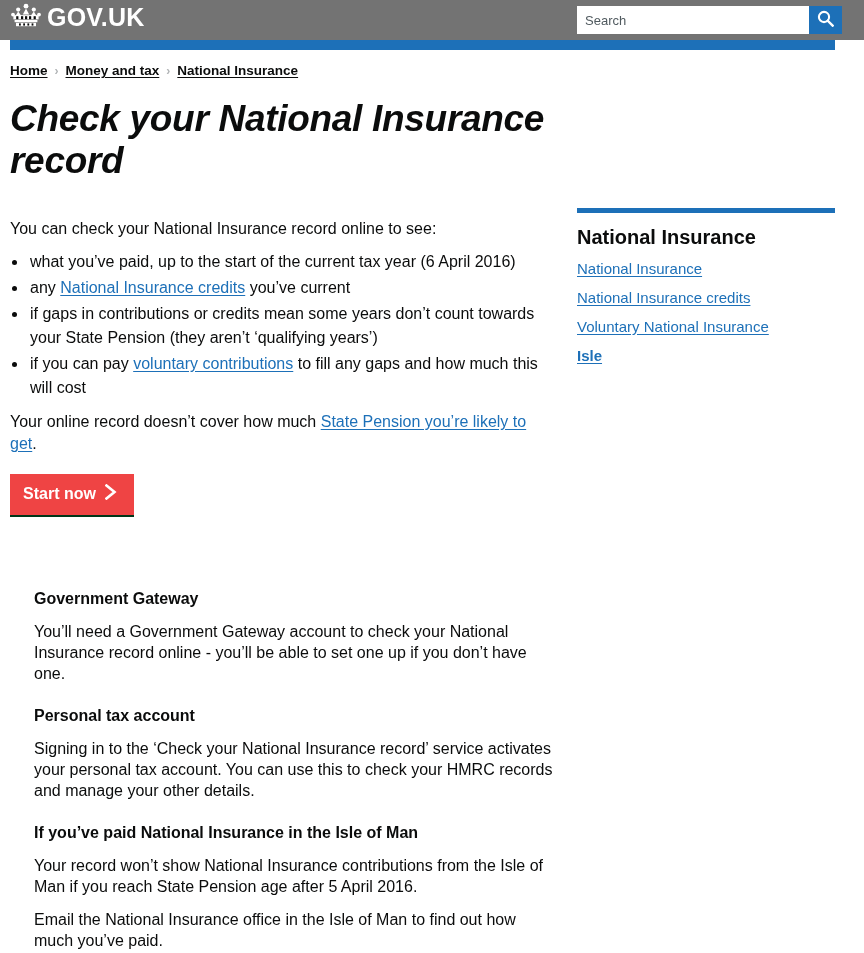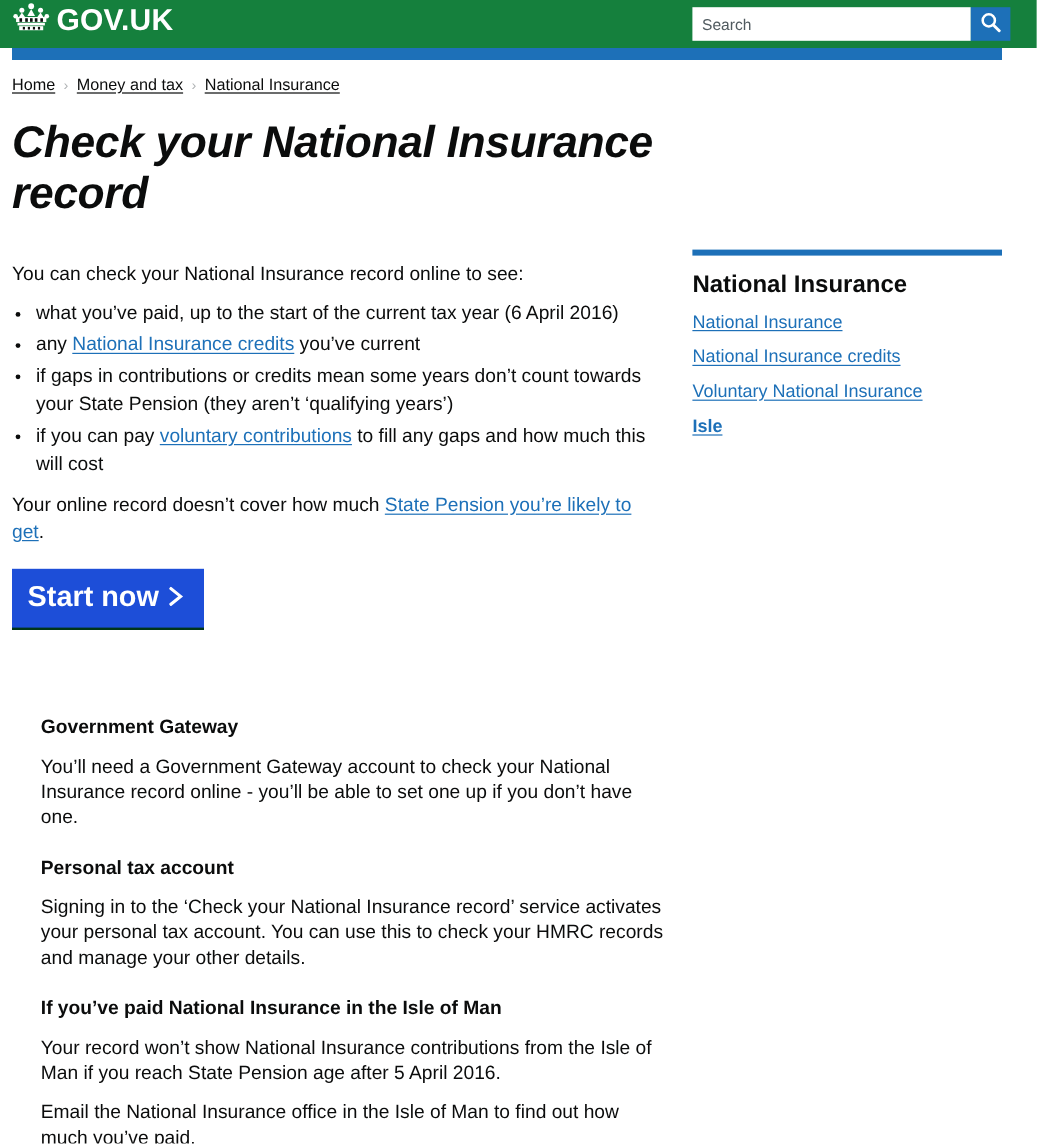--- a/index.html
+++ b/index.html
@@ -9,21 +9,21 @@
     background: #ffffff;
     font-family: "Liberation Sans", sans-serif;
     color: #0b0c0c;
     overflow: hidden;
   }
 
   
   .govuk-header {
     position: relative;
     height: 40px;
-    background: #15803d;
+    background: #737373;
   }
   .header-logo {
     position: absolute;
     left: 10px;
     top: 2px;
     display: flex;
     align-items: center;
     gap: 5px;
     text-decoration: none;
   }
@@ -74,20 +74,21 @@
   }
 
   
   .breadcrumbs {
     margin: 12px 0 0 10px;
     font-size: 13.5px;
     line-height: 18px;
     display: flex;
     align-items: flex-start;
     flex-wrap: wrap;
+    font-weight: bold;
   }
   .breadcrumbs a {
     color: #0b0c0c;
     text-decoration: underline;
     text-underline-offset: 2px;
   }
   .bc-sep {
     color: #b1b4b6;
     margin: 0 7px;
     font-size: 12px;
@@ -141,23 +142,23 @@
     font-size: 16px;
     line-height: 22px;
     margin-top: 11px;
   }
 
   
   .start-now {
     display: inline-flex;
     align-items: center;
     gap: 9px;
-    background: #1d4ed8;
+    background: #ef4444;
     color: #ffffff;
-    font-size: 24px;
+    font-size: 16px;
     font-weight: bold;
     padding: 10px 16px 11px 13px;
     margin-top: 19px;
     border: 0;
     box-shadow: 0 2px 0 #003618;
     text-decoration: none;
     cursor: pointer;
     font-family: "Liberation Sans", sans-serif;
   }
 

